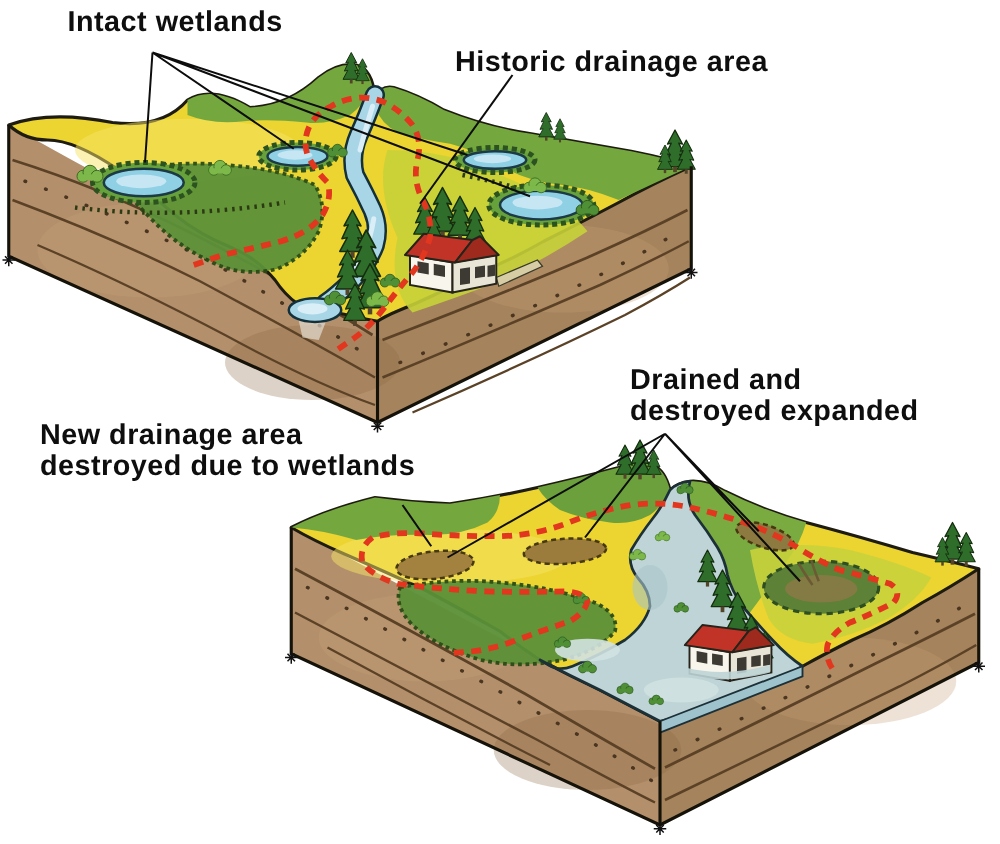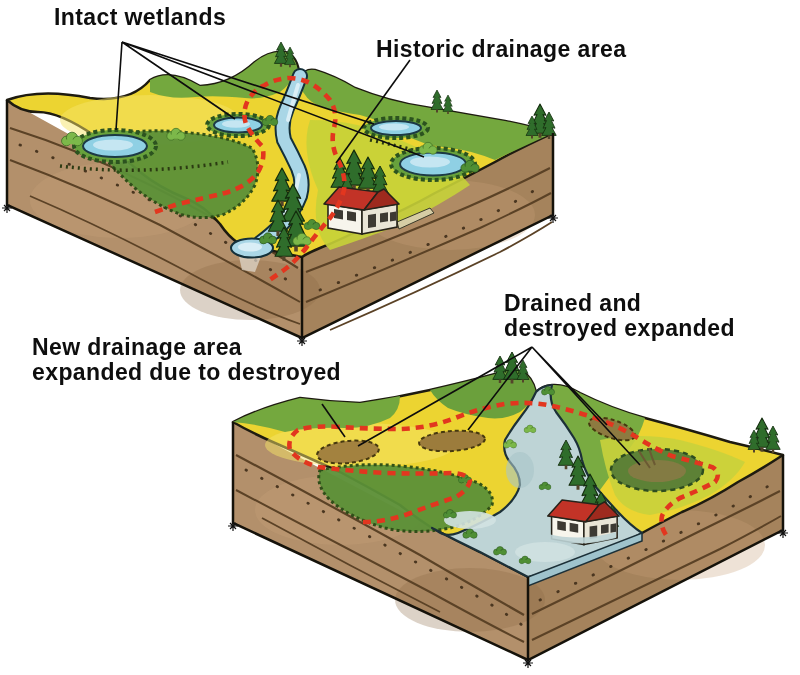--- a/index.html
+++ b/index.html
@@ -240,25 +240,25 @@
   <g stroke="#0d0d0d" stroke-width="1.6" fill="none">
     <path d="M122,42 L116,130 M122,42 L235,119 M122,42 L374,124 M122,42 L424,157"></path>
     <path d="M410,60 L336,163"></path>
     <path d="M532,347 L358,446 M532,347 L468,430 M532,347 L607,425 M532,347 L640,465"></path>
     <path d="M322,404 L345,437"></path>
   </g>
 </svg>
 
   <div class="lbl" style="left:54px;top:5px;">Intact wetlands</div>
 
-  <div class="lbl" style="left:376px;top:37px;">Historic drainage area</div>
+  <div class="lbl" style="left:364px;top:37px;">Historic drainage area</div>
 
   <div class="lbl" style="left:504px;top:291px;">
     <div>Drained and</div>
     <div>destroyed expanded</div>
   </div>
 
   <div class="lbl" style="left:12px;top:335px;margin-left:20px;">
     <div>New drainage area</div>
-    <div>expanded due to destroyed</div>
+    <div>destroyed due to wetlands</div>
   </div>
 
 </div>
 
 </body></html>

